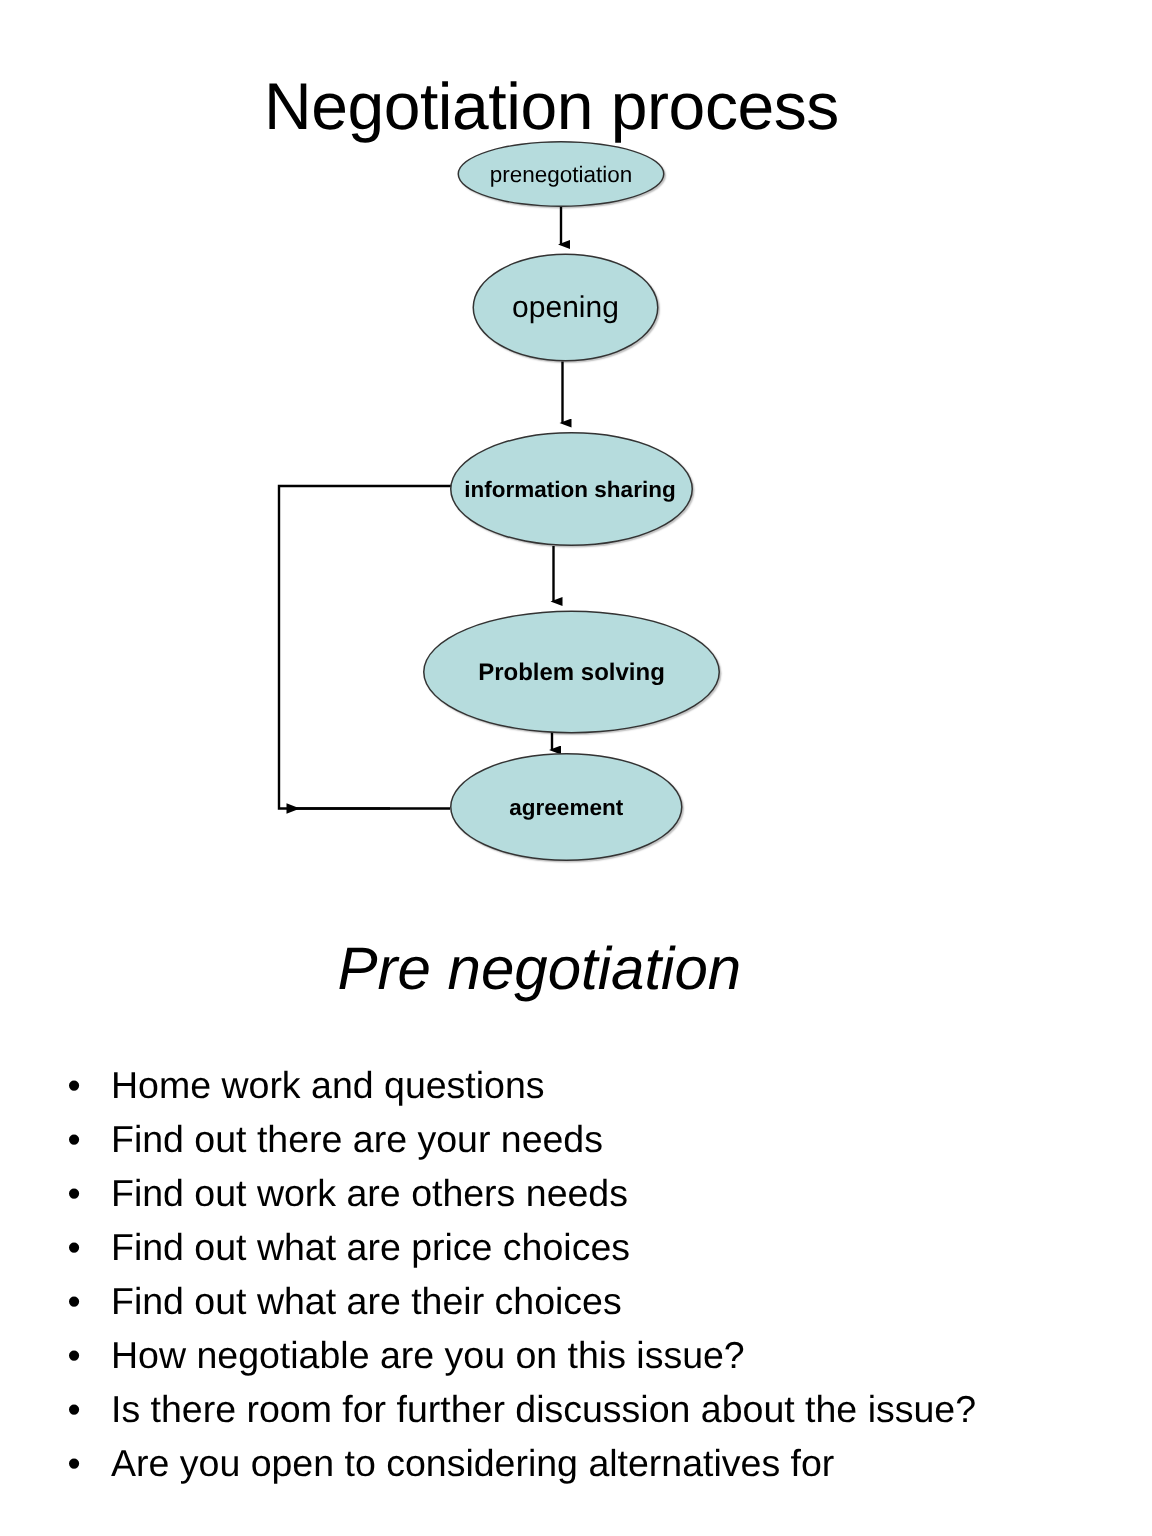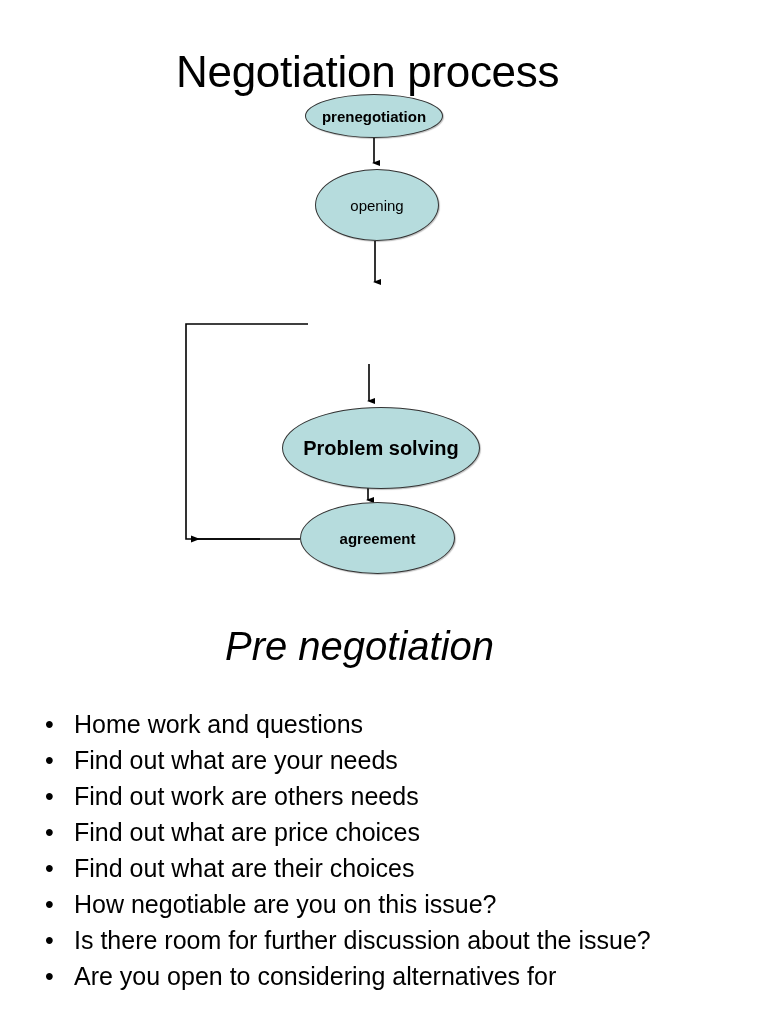--- a/index.html
+++ b/index.html
@@ -58,46 +58,46 @@
   }
 
   #node-prenegotiation {
     left: 305px; top: 94px;
     width: 138px; height: 44px;
     font-size: 15px;
   }
   #node-opening {
     left: 315px; top: 169px;
     width: 124px; height: 72px;
-    font-size: 15px;
+    font-size: 20px;
   }
   #node-information-sharing {
     left: 300px; top: 288px;
     width: 162px; height: 76px;
     font-size: 15px;
   }
   #node-problem-solving {
     left: 282px; top: 407px;
     width: 198px; height: 82px;
-    font-size: 20px;
+    font-size: 16px;
     font-weight: bold;
   }
   #node-agreement {
     left: 300px; top: 502px;
     width: 155px; height: 72px;
     font-size: 15px;
   }
   #node-information-sharing .node-label {
     font-weight: bold;
     position: relative;
     left: -1px;
   }
   #node-problem-solving .node-label { font-weight: bold; }
   #node-agreement .node-label { font-weight: bold; }
-  #node-prenegotiation .node-label { font-weight: bold; }
+  #node-prenegotiation .node-label { font-weight: normal; }
   #node-opening .node-label { font-weight: normal; }
 
   
   #slide-two {
     position: absolute;
     left: 0; top: 600px;
     width: 768px; height: 424px;
   }
 
   #section-heading {
@@ -170,20 +170,23 @@
   </svg>
 
   <div class="node" id="node-prenegotiation" style="background:#b6dcdd;">
     <span class="node-label">prenegotiation</span>
   </div>
 
   <div class="node" id="node-opening" style="background:#b6dcdd;">
     <span class="node-label">opening</span>
   </div>
 
+  <div class="node" id="node-information-sharing" style="background:#b6dcdd;">
+    <span class="node-label">information sharing</span>
+  </div>
 
   <div class="node" id="node-problem-solving" style="background:#b6dcdd;">
     <span class="node-label">Problem solving</span>
   </div>
 
   <div class="node" id="node-agreement" style="background:#b6dcdd;">
     <span class="node-label">agreement</span>
   </div>
 
 </div>
@@ -192,21 +195,21 @@
 
   <div id="section-heading">Pre negotiation</div>
 
   <ul id="bullet-list">
     <li>
       <span class="bullet-marker">•</span>
       <span class="bullet-text">Home work and questions</span>
     </li>
     <li>
       <span class="bullet-marker">•</span>
-      <span class="bullet-text">Find out what are your needs</span>
+      <span class="bullet-text">Find out there are your needs</span>
     </li>
     <li>
       <span class="bullet-marker">•</span>
       <span class="bullet-text">Find out work are others needs</span>
     </li>
     <li>
       <span class="bullet-marker">•</span>
       <span class="bullet-text">Find out what are price choices</span>
     </li>
     <li>

